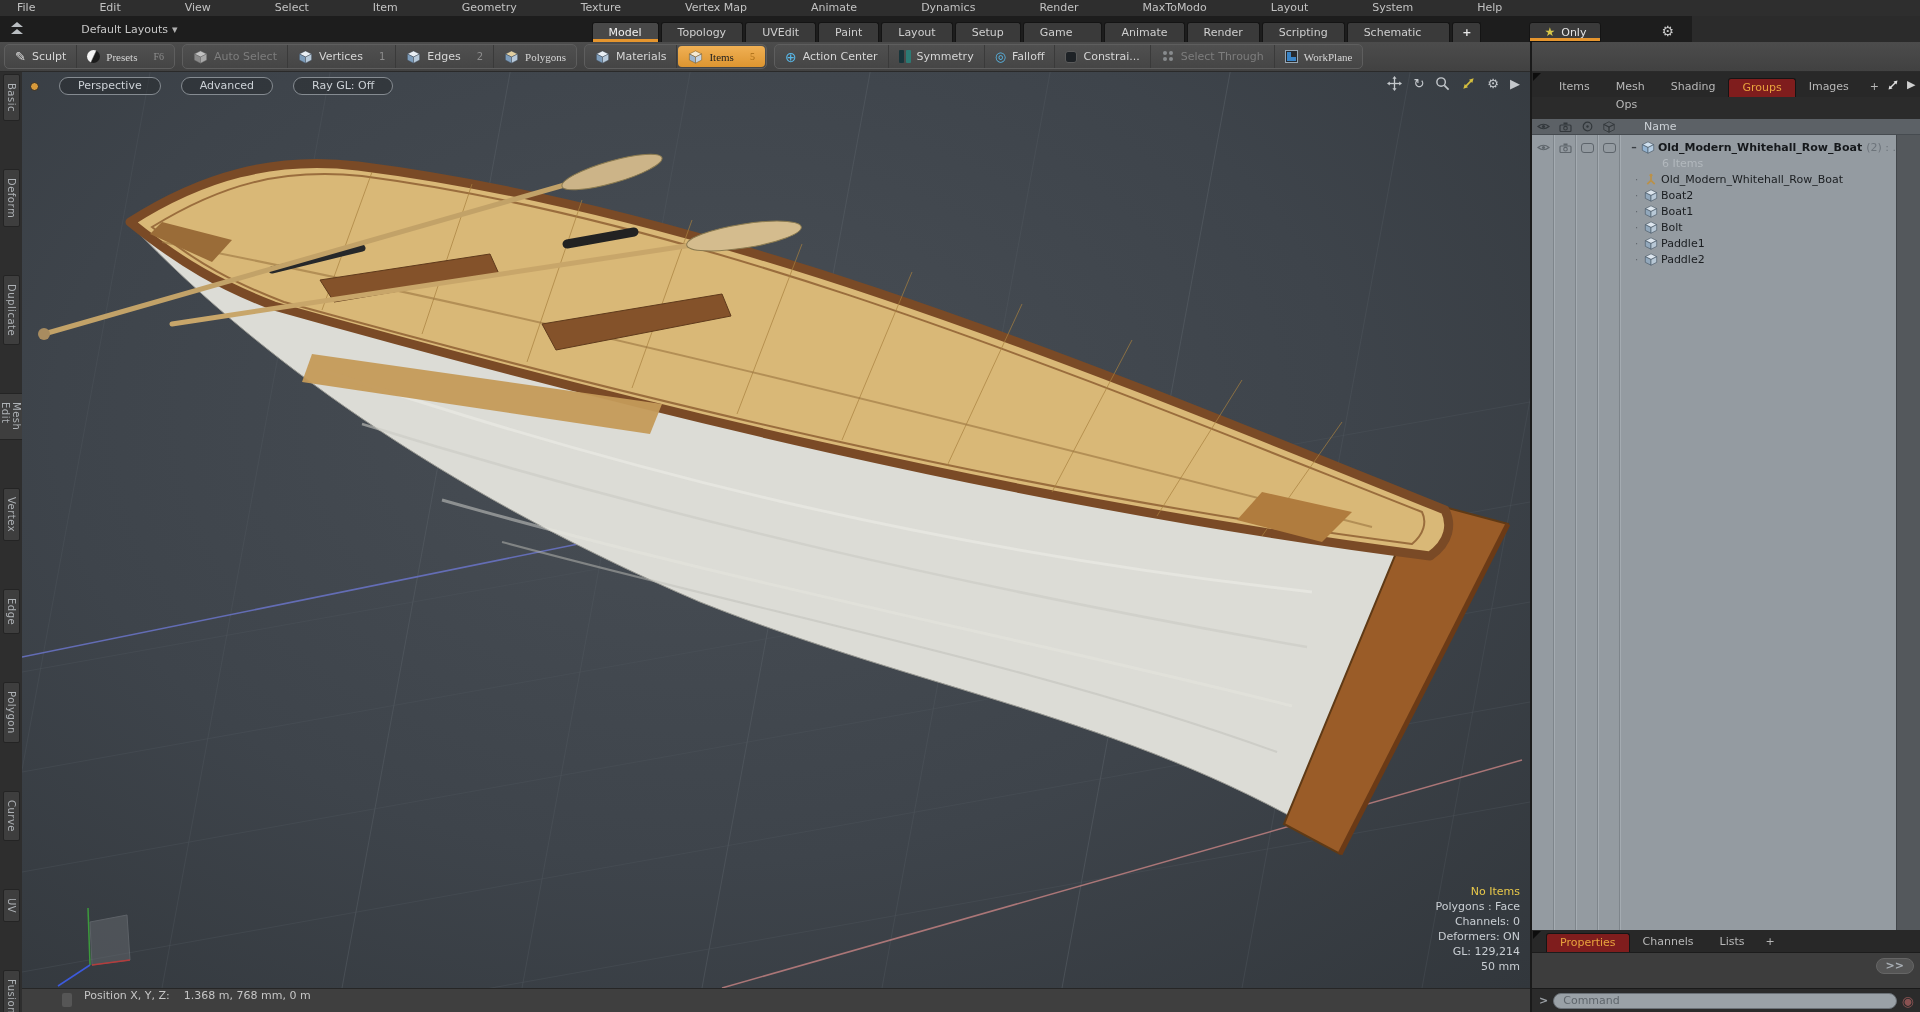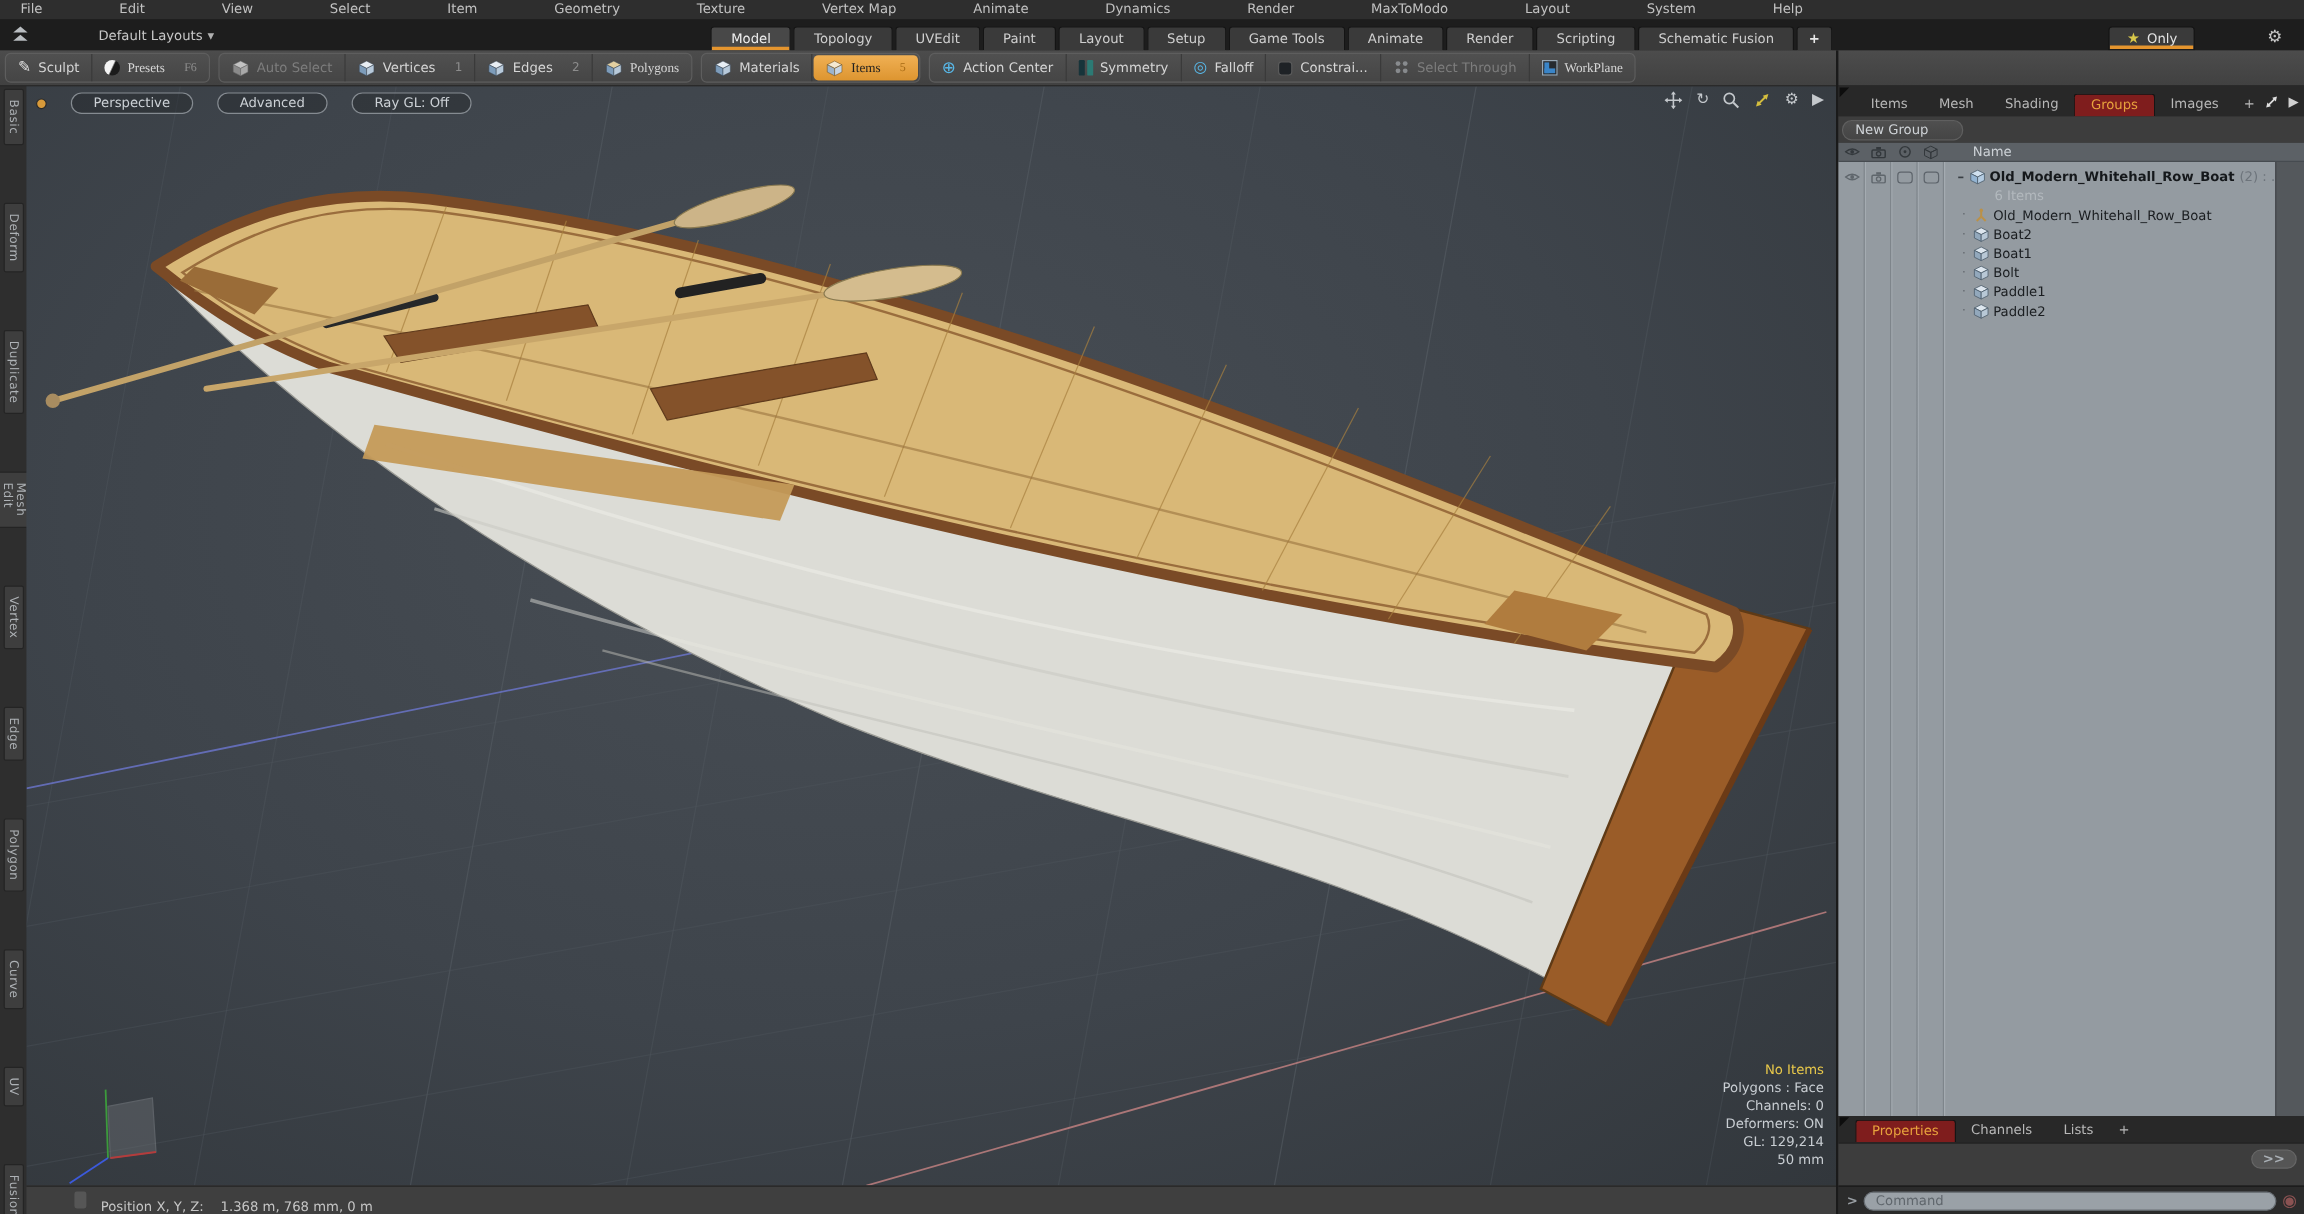--- a/index.html
+++ b/index.html
@@ -5,21 +5,21 @@
   * { margin:0; padding:0; box-sizing:border-box; }
   html,body { width:1920px; height:1012px; overflow:hidden; background:#2b2b2b;
     font-family:"DejaVu Sans","Liberation Sans",sans-serif; font-size:11px; color:#c4c4c4; }
   .abs { position:absolute;gap:46px; }
 
   
   #menubar { left:0; top:0; width:1920px; height:16px; background:#2e2e2e; display:flex; align-items:center; padding-left:8px; }
   .menu-item { padding:0 9px; color:#c2c2c2; cursor:default; line-height:16px; }
 
   
-  #layoutbar { left:0; top:16px; width:1920px; height:26px; background:#1d1d1d; display:flex; align-items:flex-end; }
+  #layoutbar { left:0; top:16px; width:1692px; height:26px; background:#1d1d1d; display:flex; align-items:flex-end; }
   .collapse-ic { width:18px; height:16px; margin:0 6px 4px 8px; position:relative; }
   .collapse-ic:before, .collapse-ic:after { content:""; position:absolute; left:3px; border-left:6px solid transparent; border-right:6px solid transparent; border-bottom:5px solid #b9bdc1; }
   .collapse-ic:before { top:0; } .collapse-ic:after { top:7px; }
   #layout-switcher { color:#c8c8c8; margin:0 0 6px 4px; white-space:nowrap; }
   #layout-switcher .car { color:#b0b0b0; margin-left:4px; }
   #tabs-row { display:flex; margin-left:368px; align-items:flex-end; }
   .lay-tab { height:20px; line-height:19px; padding:0 16px; background:#3a3a3a; border:1px solid #141414; border-bottom:none; border-radius:3px 3px 0 0; margin-right:2px; color:#cfcfcf; cursor:default; }
   .lay-tab.active { background:#484848; color:#f0f0f0; box-shadow:inset 0 -3px 0 #e5952e; }
   .lay-tab.addtab { padding:0 9px; color:#e8e8e8; font-weight:bold; }
   #only-btn { margin-left:auto; margin-right:14px; height:20px; line-height:19px; padding:0 14px; background:#3a3a3a; border:1px solid #141414; border-radius:3px 3px 0 0; color:#e4e4e4; box-shadow:inset 0 -3px 0 #e5952e; display:flex; align-items:center; gap:6px; }
@@ -58,21 +58,21 @@
   #vp-canvas { position:absolute; inset:0; }
   #vp-controls { position:absolute; left:8px; top:5px; display:flex; align-items:center; gap:20px; }
   .vp-dot { width:9px; height:9px; border-radius:50%; background:#d89a3a; border:1px solid #2a2a2a; }
   .vp-pill { height:18px; line-height:16px; padding:0 18px; border:1px solid #858b91; border-radius:9px; background:rgba(28,31,34,.35); color:#ccd1d6; cursor:default; }
   #vp-icons { position:absolute; right:10px; top:4px; display:flex; align-items:center; gap:11px; }
   #vp-icons .uni { color:#c4c8cc; font-size:13px; line-height:1; cursor:default; }
   #vp-overlay { position:absolute; right:10px; bottom:14px; text-align:right; line-height:15px; color:#c9ced3; font-size:11px; }
   #vp-overlay .yellow { color:#e8c84a; }
 
   
-  #statusbar { left:22px; top:988px; width:1508px; height:24px; background:#3f3f3f; border-top:1px solid #262626; display:flex; align-items:flex-end; padding-left:62px; color:#c6c6c6; gap:14px; }
+  #statusbar { left:22px; top:988px; width:1508px; height:24px; background:#3f3f3f; border-top:1px solid #262626; display:flex; align-items:flex-start; padding-left:62px; color:#c6c6c6; gap:14px; }
   #statusbar .chip { position:absolute; left:40px; top:4px; width:10px; height:14px; background:#565656; border-radius:2px; }
 
   
   #rp-splitter { left:1530px; top:42px; width:2px; height:970px; background:#1a1a1a; }
   #rightpanel { left:1532px; top:72px; width:388px; height:940px; background:#2b2b2b; }
   .corner-wedge { position:absolute; left:1px; top:1px; width:0; height:0; border-left:8px solid #0d0d0d; border-bottom:8px solid transparent; }
   #rp-tabs { position:absolute; left:0; top:0; width:388px; height:25px; background:#282828; display:flex; align-items:flex-end; padding-left:14px; }
   .rp-tab { height:19px; line-height:18px; padding:0 13px; color:#b8b8b8; cursor:default; }
   .rp-tab.active { background:#7f1d1d; border:1px solid #151515; border-bottom:none; border-radius:3px 3px 0 0; color:#e8a33d; }
   .rp-tab.add { padding:0 8px; }
@@ -407,23 +407,20 @@
     <span class="rp-icons">
       <svg width="12" height="12" viewBox="0 0 12 12">
           <line x1="3" y1="9" x2="9" y2="3" stroke="#e0e0e0" stroke-width="1.4"></line>
           <polygon points="10.5,1.5 6.5,2.5 9.5,5.5" fill="#e0e0e0"></polygon>
           <polygon points="1.5,10.5 5.5,9.5 2.5,6.5" fill="#e0e0e0"></polygon>
         </svg>
       <span class="uni">▶</span>
     </span>
   </div>
 
-  <div id="rp-newgroup">
-    <span id="newgroup-btn">New Group</span>
-  </div>
 
   <div id="rp-treeheader">
     <span class="hdr-cell">
         <svg width="13" height="9" viewBox="0 0 13 9">
           <path d="M1,4.5 Q6.5,0 12,4.5 Q6.5,9 1,4.5 Z" fill="none" stroke="#33383c" stroke-width="1.2"></path>
           <circle cx="6.5" cy="4.5" r="1.6" fill="#33383c"></circle>
         </svg>
       </span>
     <span class="hdr-cell">
         <svg width="13" height="10" viewBox="0 0 13 10">

